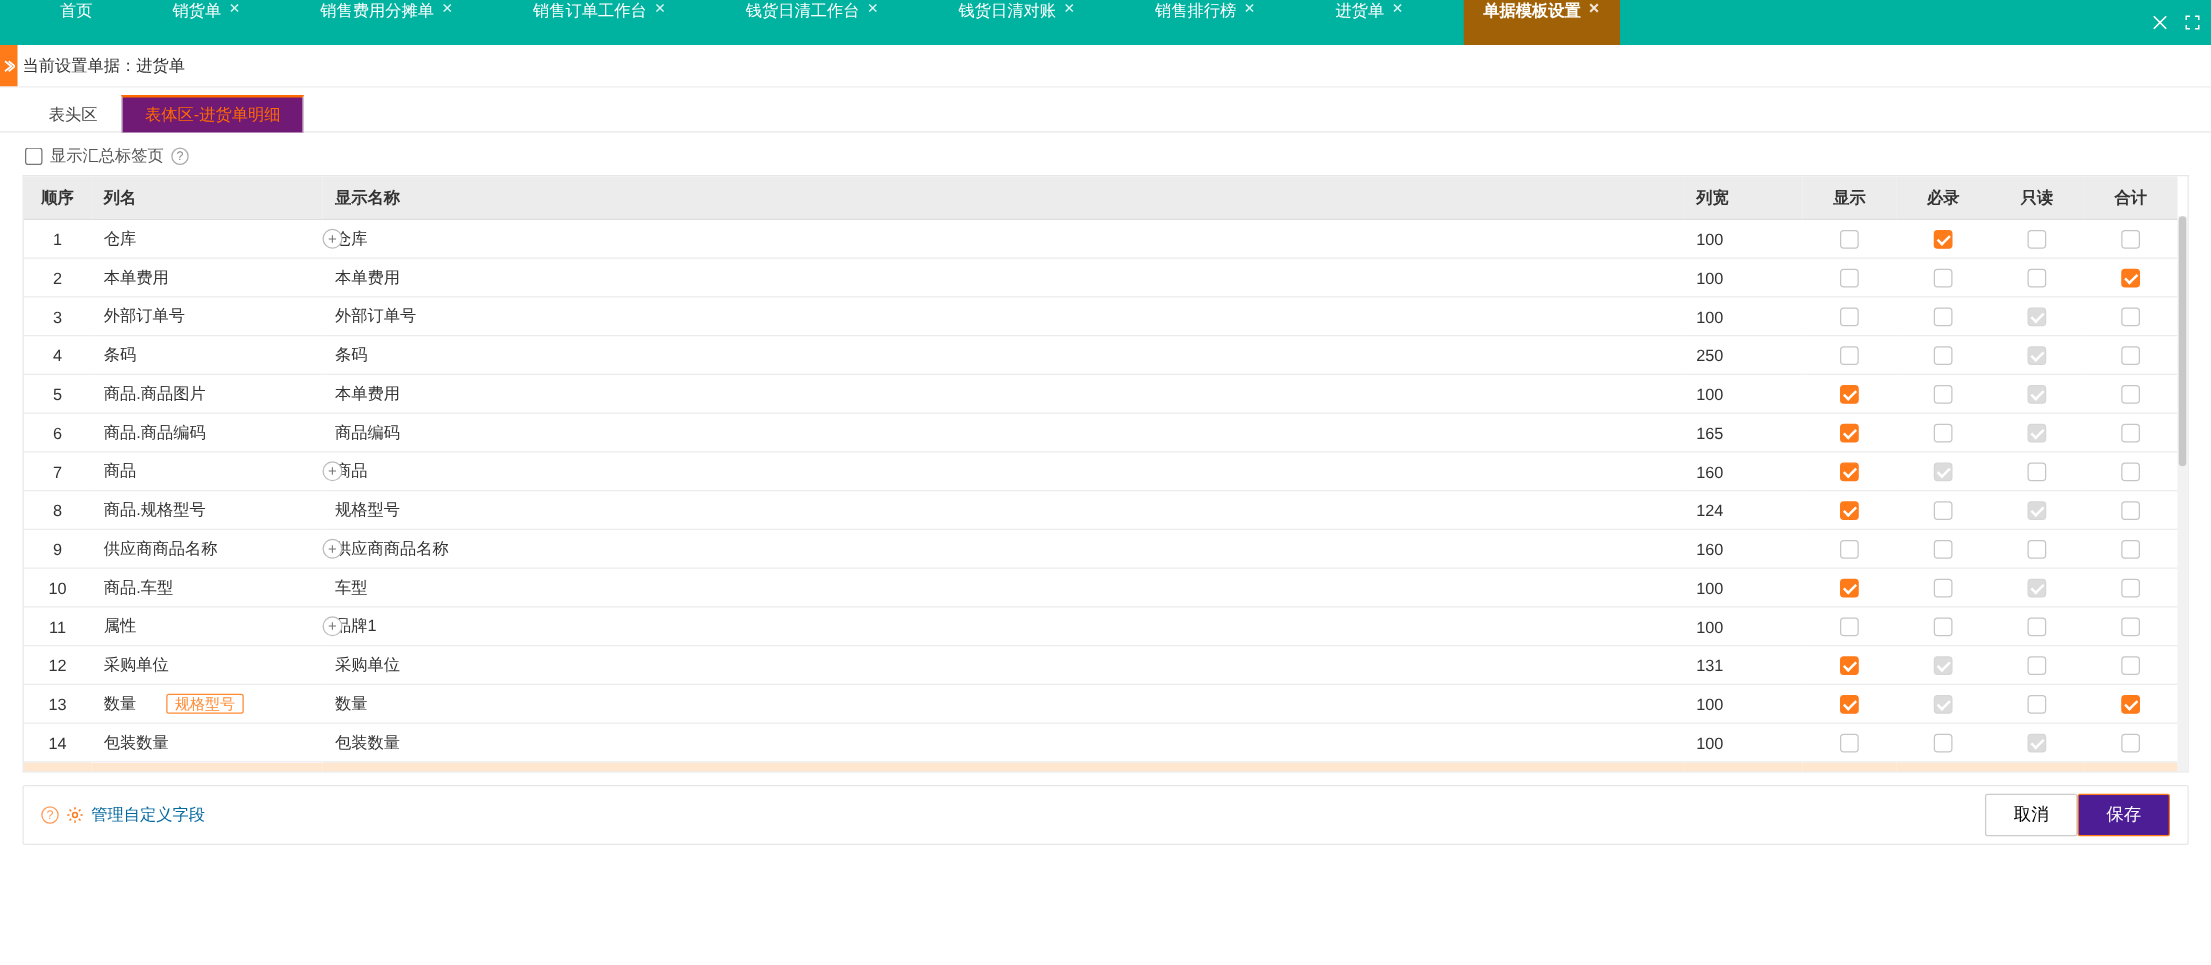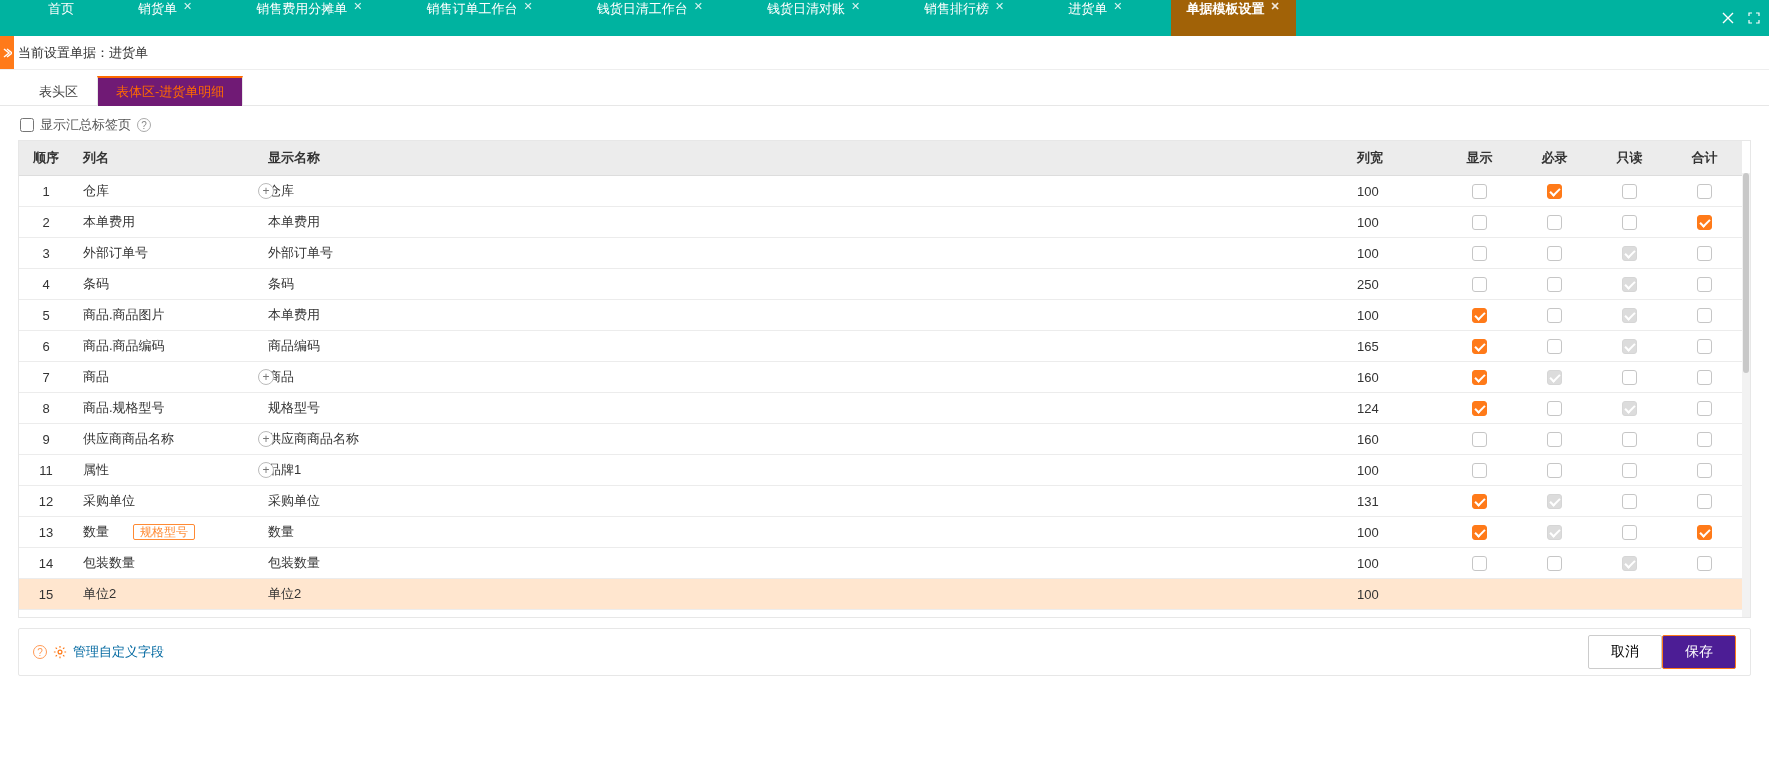--- a/index.html
+++ b/index.html
@@ -409,20 +409,30 @@
           <td class="col-seq center">9</td>
           <td class="col-name" style="position: relative;"><span>供应商商品名称</span><span class="row-plus">+</span></td>
           <td>供应商商品名称</td>
           <td class="col-width">160</td>
           <td class="col-chk center"><input type="checkbox" class="chk" style=""></td>
           <td class="col-chk center"><input type="checkbox" class="chk" style=""></td>
           <td class="col-chk center"><input type="checkbox" class="chk" style=""></td>
           <td class="col-chk center"><input type="checkbox" class="chk" style=""></td>
         </tr>
         <tr>
+          <td class="col-seq center">10</td>
+          <td class="col-name"><span>商品.车型</span></td>
+          <td>车型</td>
+          <td class="col-width">100</td>
+          <td class="col-chk center"><input type="checkbox" class="chk" checked="" style=""></td>
+          <td class="col-chk center"><input type="checkbox" class="chk" style=""></td>
+          <td class="col-chk center"><input type="checkbox" class="chk" disabled="" checked="" style=""></td>
+          <td class="col-chk center"><input type="checkbox" class="chk" style=""></td>
+        </tr>
+        <tr>
           <td class="col-seq center">11</td>
           <td class="col-name" style="position: relative;"><span>属性</span><span class="row-plus">+</span></td>
           <td>品牌1</td>
           <td class="col-width">100</td>
           <td class="col-chk center"><input type="checkbox" class="chk" style=""></td>
           <td class="col-chk center"><input type="checkbox" class="chk" style=""></td>
           <td class="col-chk center"><input type="checkbox" class="chk" style=""></td>
           <td class="col-chk center"><input type="checkbox" class="chk" style=""></td>
         </tr>
         <tr>

